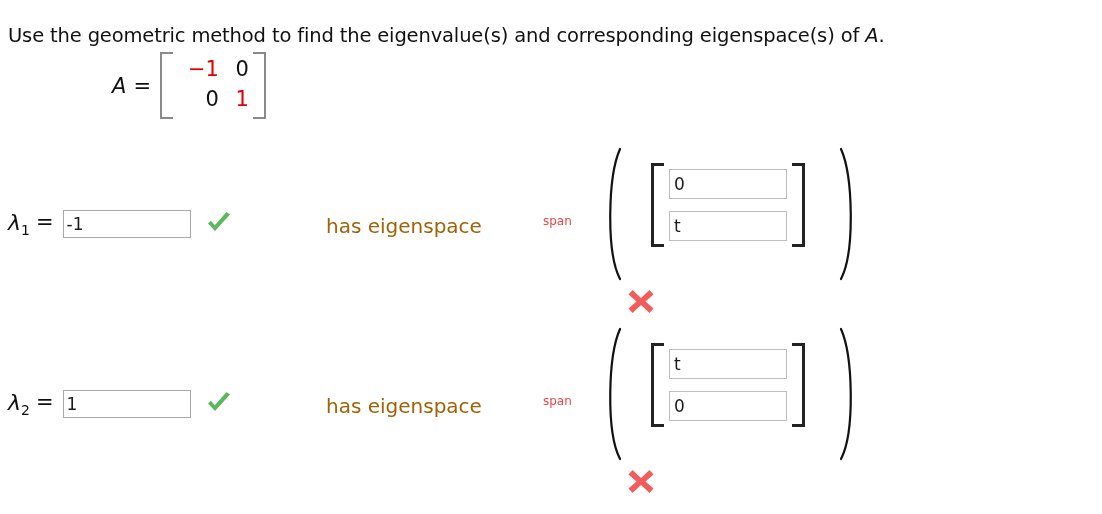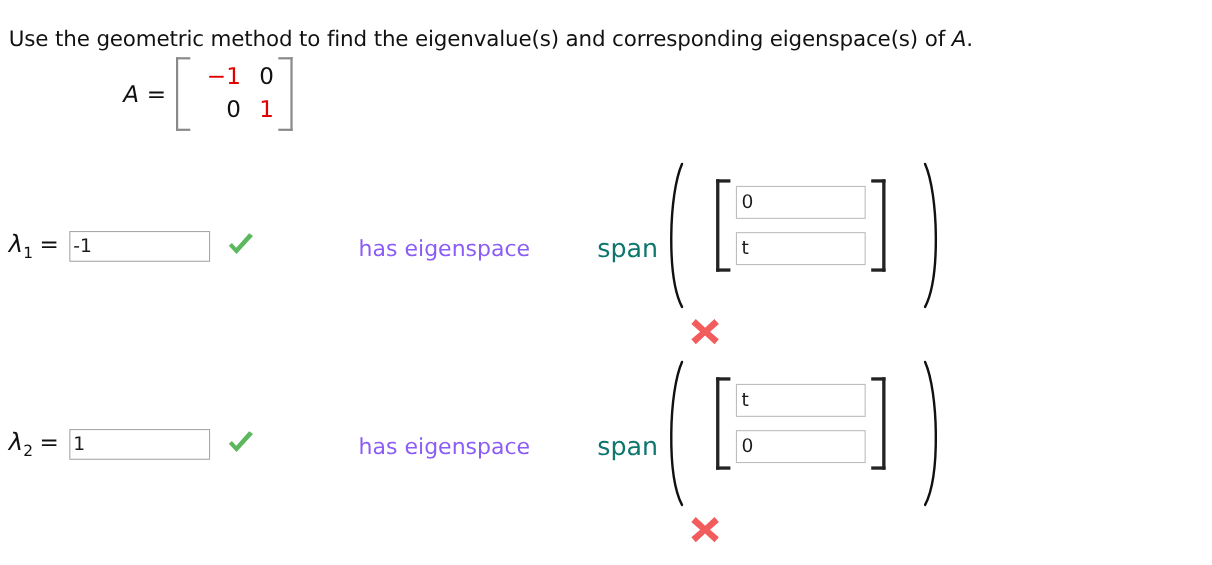--- a/index.html
+++ b/index.html
@@ -128,29 +128,29 @@
     height: 26px;
     display: inline-block;
   }
 
   
   .has-eigenspace {
     position: absolute;
     left: 326px;
     top: 54px;
     font-size: 20px;
-    color: #8b5cf6;
+    color: #a16207;
     white-space: nowrap;
   }
   .span-word {
     position: absolute;
     left: 543px;
     top: 54px;
-    font-size: 23px;
-    color: #0f766e;
+    font-size: 12px;
+    color: #ef4444;
   }
 
   
   .paren {
     position: absolute;
     width: 26px;
     height: 136px;
     top: -14px;
     font-size: 0;
     color: #111;

